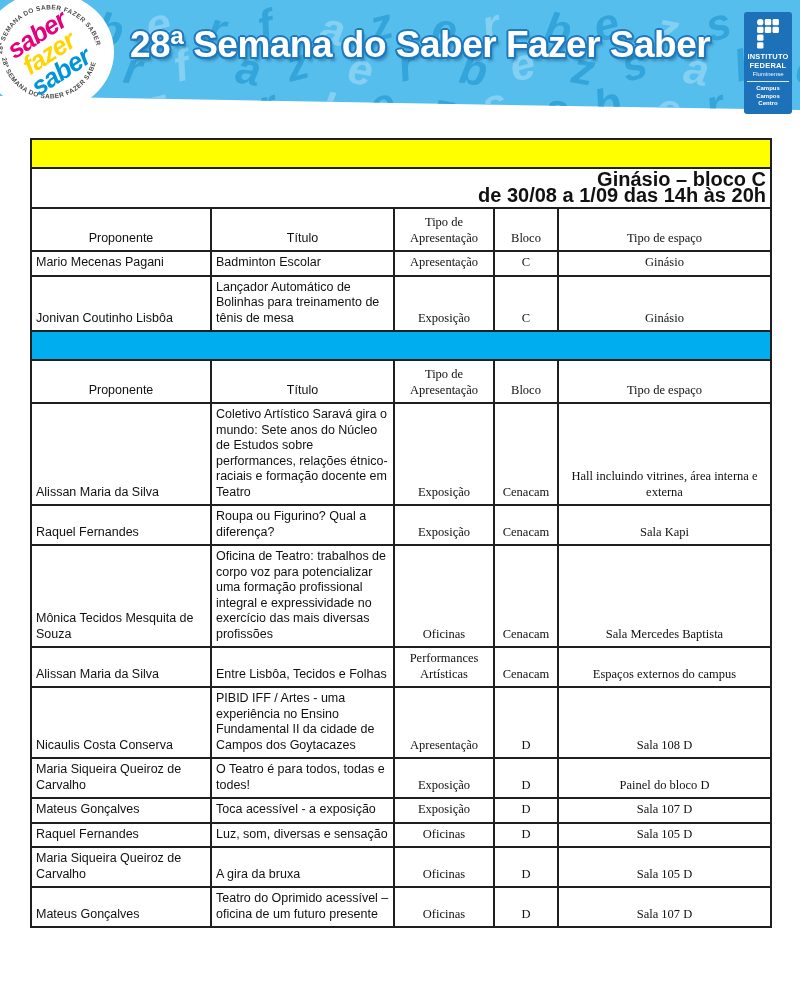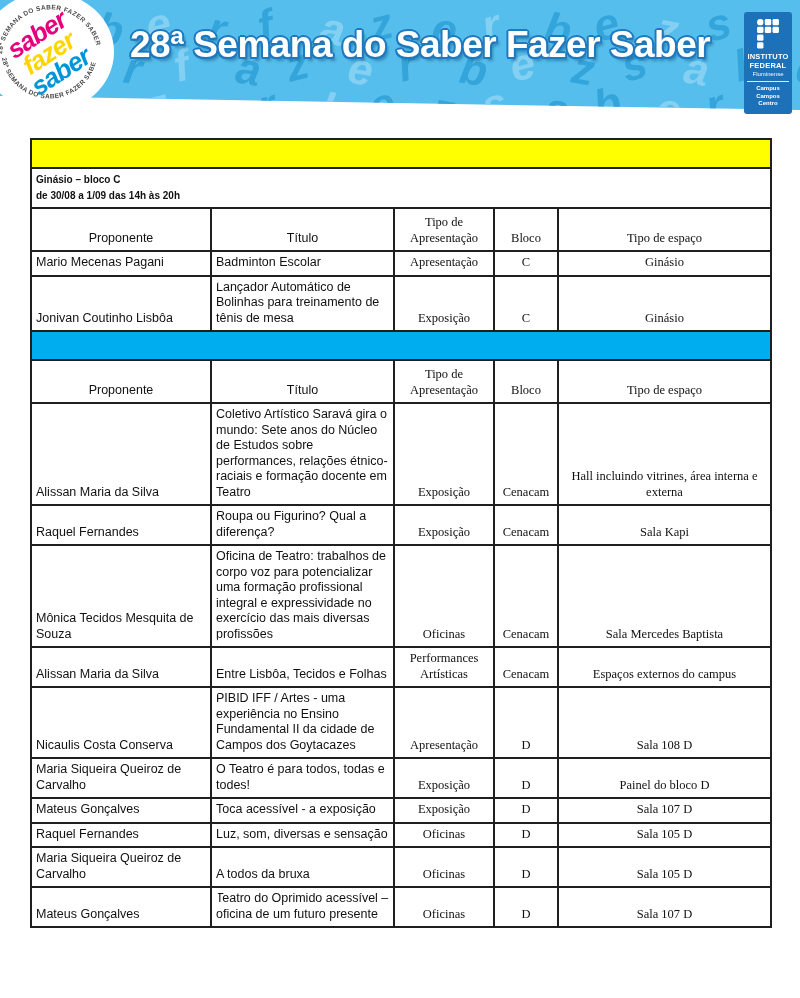--- a/index.html
+++ b/index.html
@@ -51,24 +51,24 @@
   
   .table-wrap{margin:26px 30px 0;}
   table.sched{border-collapse:collapse;table-layout:fixed;width:740px;
     font-size:12.5px;color:#111;}
   table.sched + table.sched{margin-top:-2px;}
   table.sched td, table.sched th{
     border:2px solid var(--border);vertical-align:bottom;
     padding:3px 4px 4px;line-height:15.5px;overflow:hidden;
   }
   td.band-cell{height:20px;padding:0;}
-  td.title-cell{text-align:left;font-weight:bold;font-size:10px;
+  td.title-cell{text-align:right;font-weight:bold;font-size:20px;
     line-height:17.5px;padding:4px 0 5px;}
   table.sched th{text-align:center;font-weight:normal;padding-top:6px;}
-  .c0,.c1{text-align:left;border-radius:18px;}
+  .c0,.c1{text-align:left;}
   .c2,.c3,.c4{text-align:center;font-family:Liberation Serif, serif;}
 </style>
 </head>
 <body>
 
 <header class="banner">
   <svg id="banner-pattern" class="pattern">
       <text x="-18" y="42" transform="rotate(10 -18 42)" fill="#8AD2F3" opacity="0.9">s</text>
       <text x="38" y="42" transform="rotate(-14 38 42)" fill="#2B9FD6" opacity="0.8">a</text>
       <text x="94" y="42" transform="rotate(10 94 42)" fill="#2B9FD6" opacity="0.8">b</text>
@@ -270,21 +270,21 @@
           </tr>
           <tr>
             <td class="c0">Raquel Fernandes</td>
             <td class="c1">Luz, som, diversas e sensação</td>
             <td class="c2">Oficinas</td>
             <td class="c3">D</td>
             <td class="c4">Sala 105 D</td>
           </tr>
           <tr>
             <td class="c0">Maria Siqueira Queiroz de Carvalho</td>
-            <td class="c1">A todos da bruxa</td>
+            <td class="c1">A gira da bruxa</td>
             <td class="c2">Oficinas</td>
             <td class="c3">D</td>
             <td class="c4">Sala 105 D</td>
           </tr>
           <tr>
             <td class="c0">Mateus Gonçalves</td>
             <td class="c1">Teatro do Oprimido acessível – oficina de um futuro presente</td>
             <td class="c2">Oficinas</td>
             <td class="c3">D</td>
             <td class="c4">Sala 107 D</td>

